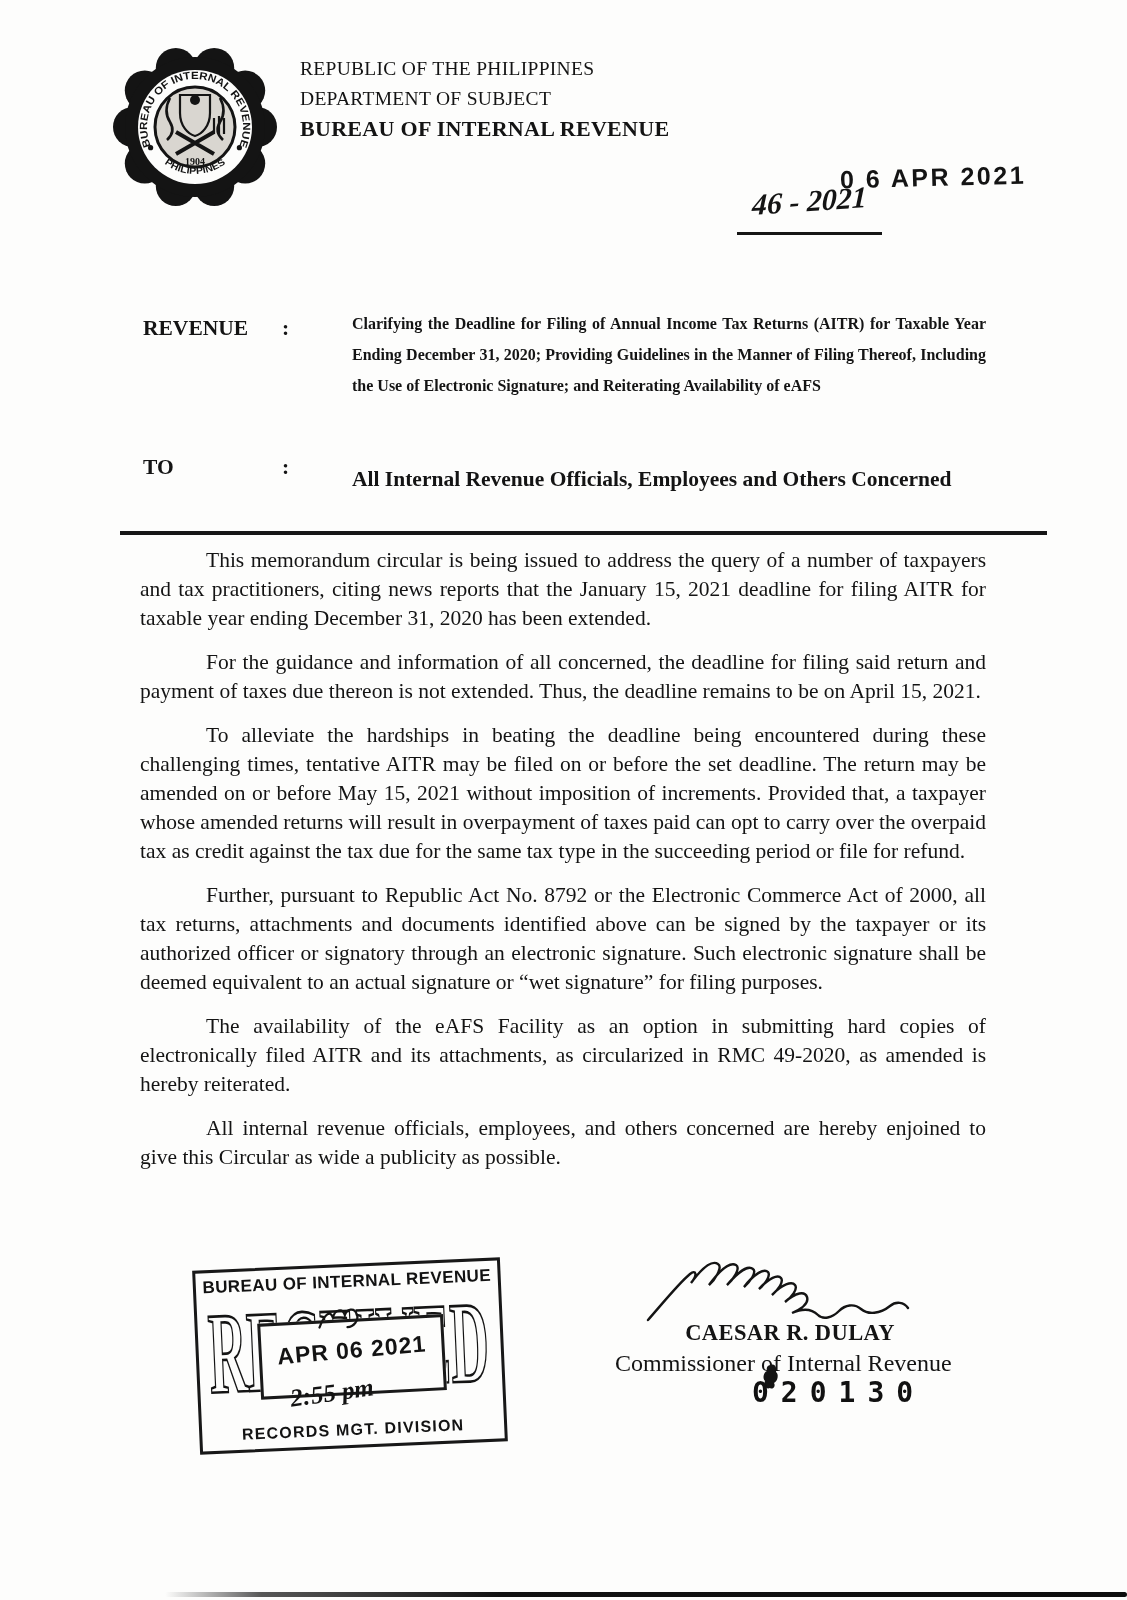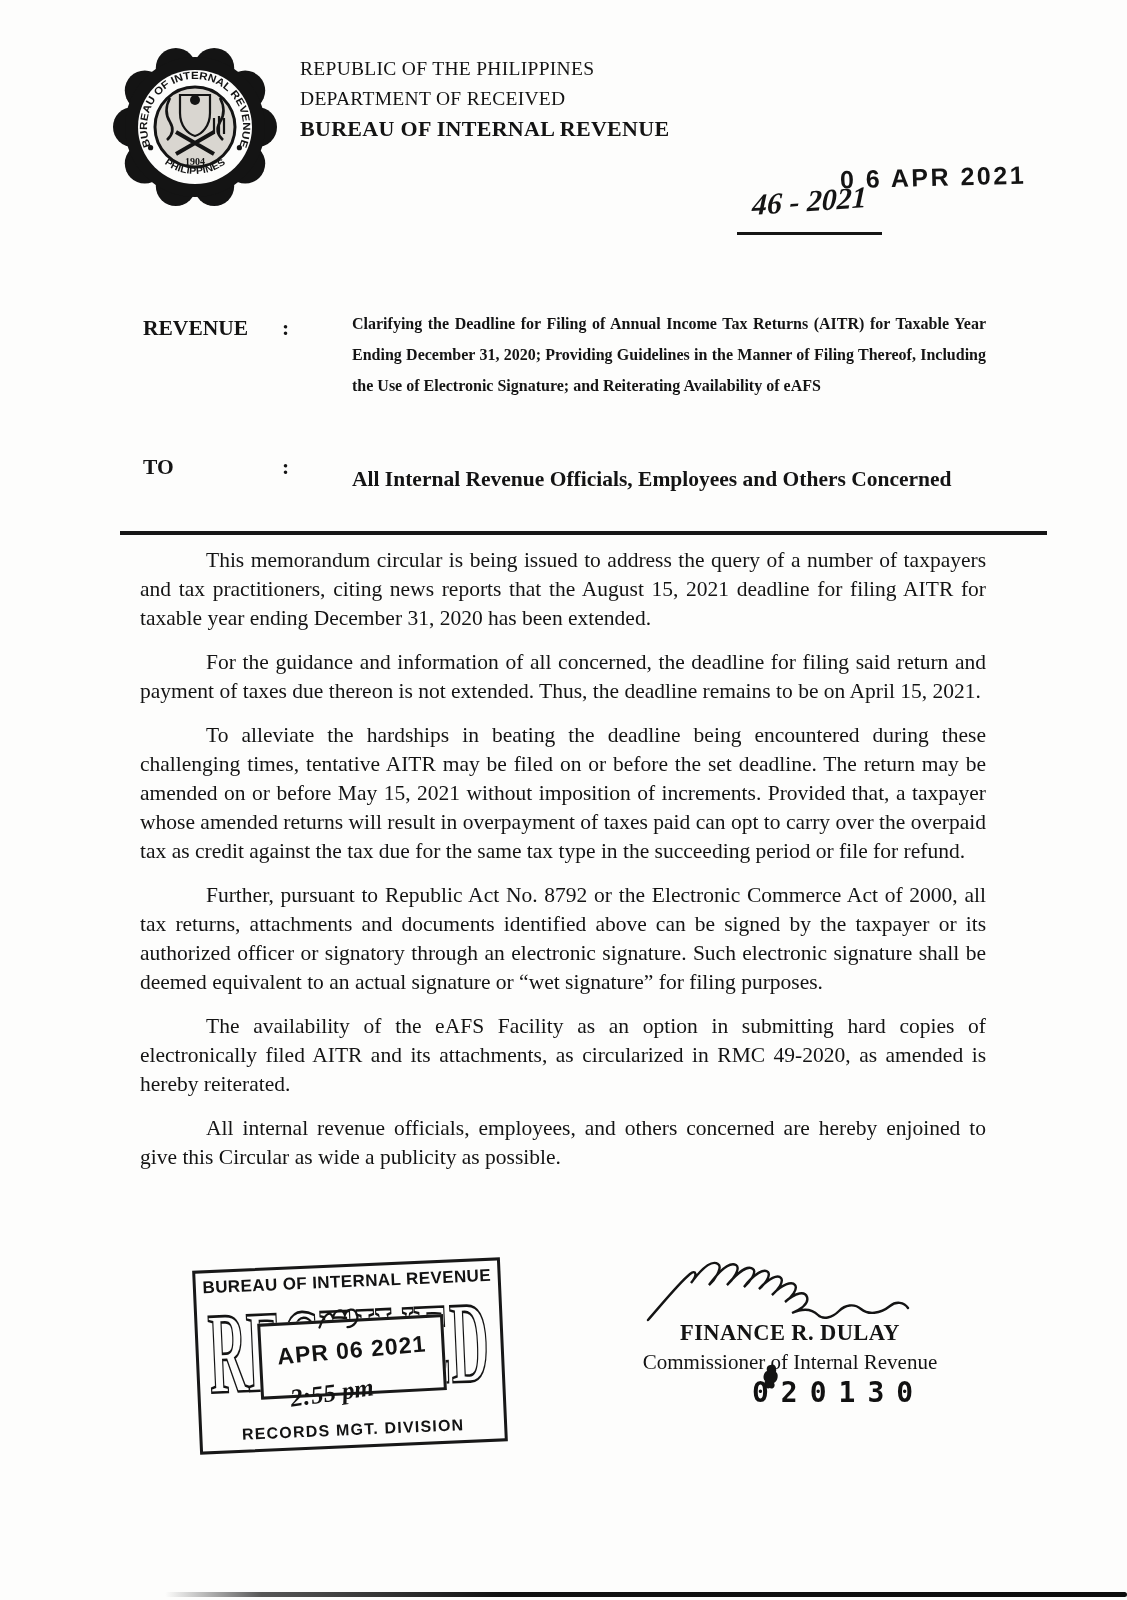--- a/index.html
+++ b/index.html
@@ -61,22 +61,22 @@
   .stamp-time { position:absolute; left:26px; bottom:-14px;
                 font-family:"Liberation Serif", serif; font-style:italic; font-weight:600;
                 font-size:25px; transform:rotate(-5deg); color:#131313; white-space:nowrap; }
   .squiggle { position:absolute; left:55px; top:-18px; }
   .stamp-division { position:absolute; bottom:6px; left:0; width:100%; text-align:center;
                     font-size:16px; font-weight:600; letter-spacing:1.2px; color:#131313; z-index:4; }
   
   .sig-svg  { position:absolute; left:642px; top:1252px; }
   .sig-name { position:absolute; left:640px; top:1320px; width:300px; text-align:center;
               font-size:22.5px; font-weight:bold; letter-spacing:.4px; }
-  .sig-title{ position:absolute; left:615px; top:1350px; width:350px; text-align:center;
-              font-size:21px;font-family:Liberation Serif, serif; }
+  .sig-title{ position:absolute; left:615px; top:1350px; width:350px; 
+              font-size:24px;font-family:Liberation Serif, serif; }
   .ink-mark { position:absolute; left:762px; top:1363px; }
   .doc-no   { position:absolute; left:752px; top:1376px;
               font-family:"DejaVu Sans Mono", monospace; font-weight:bold;
               font-size:28px; letter-spacing:12px; white-space:nowrap; color:#111; }
   
   .scan-bar { position:absolute; left:165px; top:1592px; width:962px; height:5px; border-radius:3px;
               background:linear-gradient(to right, rgba(17,17,17,0) 0%, rgba(17,17,17,.7) 10%, #111 35%, #0d0d0d 100%); }
 </style>
 </head>
 <body>
@@ -117,41 +117,41 @@
       <path d="M60,56 q-7,13 0,24 q6,10 -3,18" fill="none" stroke="#141414" stroke-width="2.6"></path>
       <path d="M110,56 q7,13 0,24 q-6,10 3,18" fill="none" stroke="#141414" stroke-width="2.6"></path>
       <path d="M104,76 v16 M109,74 v18 M114,76 v16" stroke="#141414" stroke-width="2.2"></path>
       <path d="M66,112 L104,90 M66,90 L104,112" stroke="#141414" stroke-width="4"></path>
       <text x="85" y="123" text-anchor="middle" font-family="Liberation Serif, serif" font-size="10" font-weight="bold" fill="#141414">1904</text>
     </g>
   </svg>
 
   <div class="hdr">
     <div class="l1">REPUBLIC OF THE PHILIPPINES</div>
-    <div class="l2">DEPARTMENT OF RECEIVED</div>
+    <div class="l2">DEPARTMENT OF SUBJECT</div>
     <div class="l3">BUREAU OF INTERNAL REVENUE</div>
   </div>
 
   <div class="date-top">0 6 APR 2021</div>
 
   <div class="rmc-no">
     <span>46 - 2021</span>
   </div>
 
   <div class="meta-label subj-label">REVENUE</div>
   <div class="meta-label subj-colon">:</div>
   <div class="subj-text">Clarifying the Deadline for Filing of Annual Income Tax Returns (AITR) for Taxable Year Ending December 31, 2020; Providing Guidelines in the Manner of Filing Thereof, Including the Use of Electronic Signature; and Reiterating Availability of eAFS</div>
   <div class="meta-label to-label">TO</div>
   <div class="meta-label to-colon">:</div>
   <div class="to-text">All Internal Revenue Officials, Employees and Others Concerned</div>
 
   <div class="rule"></div>
 
   <div class="body-copy">
-    <p>This memorandum circular is being issued to address the query of a number of taxpayers and tax practitioners, citing news reports that the August 15, 2021 deadline for filing AITR for taxable year ending December 31, 2020 has been extended.</p>
+    <p>This memorandum circular is being issued to address the query of a number of taxpayers and tax practitioners, citing news reports that the January 15, 2021 deadline for filing AITR for taxable year ending December 31, 2020 has been extended.</p>
     <p>For the guidance and information of all concerned, the deadline for filing said return and payment of taxes due thereon is not extended. Thus, the deadline remains to be on April 15, 2021.</p>
     <p>To alleviate the hardships in beating the deadline being encountered during these challenging times, tentative AITR may be filed on or before the set deadline. The return may be amended on or before May 15, 2021 without imposition of increments. Provided that, a taxpayer whose amended returns will result in overpayment of taxes paid can opt to carry over the overpaid tax as credit against the tax due for the same tax type in the succeeding period or file for refund.</p>
     <p>Further, pursuant to Republic Act No. 8792 or the Electronic Commerce Act of 2000, all tax returns, attachments and documents identified above can be signed by the taxpayer or its authorized officer or signatory through an electronic signature. Such electronic signature shall be deemed equivalent to an actual signature or “wet signature” for filing purposes.</p>
     <p>The availability of the eAFS Facility as an option in submitting hard copies of electronically filed AITR and its attachments, as circularized in RMC 49-2020, as amended is hereby reiterated.</p>
     <p>All internal revenue officials, employees, and others concerned are hereby enjoined to give this Circular as wide a publicity as possible.</p>
   </div>
 
   <div class="stamp">
     <div class="stamp-bureau">BUREAU OF INTERNAL REVENUE</div>
     <svg class="stamp-received" viewBox="0 0 292 122">
@@ -170,21 +170,21 @@
   </div>
 
   <svg class="sig-svg" width="275" height="85" viewBox="0 0 275 85">
     <path d="M6,68 C20,52 38,30 48,22 C54,17 56,23 49,31 C60,16 70,8 76,12 C81,15 73,28 67,33
              C78,18 88,10 94,13 C99,16 91,28 85,33 C96,20 106,13 111,17 C115,20 108,30 102,35
              C112,22 122,16 126,20 C129,24 123,32 117,37 C127,26 136,22 139,26 C142,30 136,38 130,43
              C140,32 150,29 153,33 C156,37 150,45 143,50 C154,40 163,39 165,45 C167,51 159,57 150,61
              C161,56 170,57 176,63 C181,68 190,66 197,59 C203,53 212,51 219,57 C226,63 238,62 248,54
              C254,49 262,50 266,56" fill="none" stroke="#141414" stroke-width="2.4" stroke-linecap="round"></path>
   </svg>
-  <div class="sig-name">FINANCE R. DULAY</div>
+  <div class="sig-name">CAESAR R. DULAY</div>
   <div class="sig-title">Commissioner of Internal Revenue</div>
   <svg class="ink-mark" width="18" height="28" viewBox="0 0 18 28">
     <path d="M9,2 C13,0 15,5 14,9 C17,11 16,18 12,20 C14,23 11,27 8,25 C4,27 1,22 3,18 C0,15 2,9 5,8 C4,4 6,2 9,2 Z" fill="#141414"></path>
   </svg>
   <div class="doc-no">020130</div>
 
   <div class="scan-bar"></div>
 
 </div>
 

